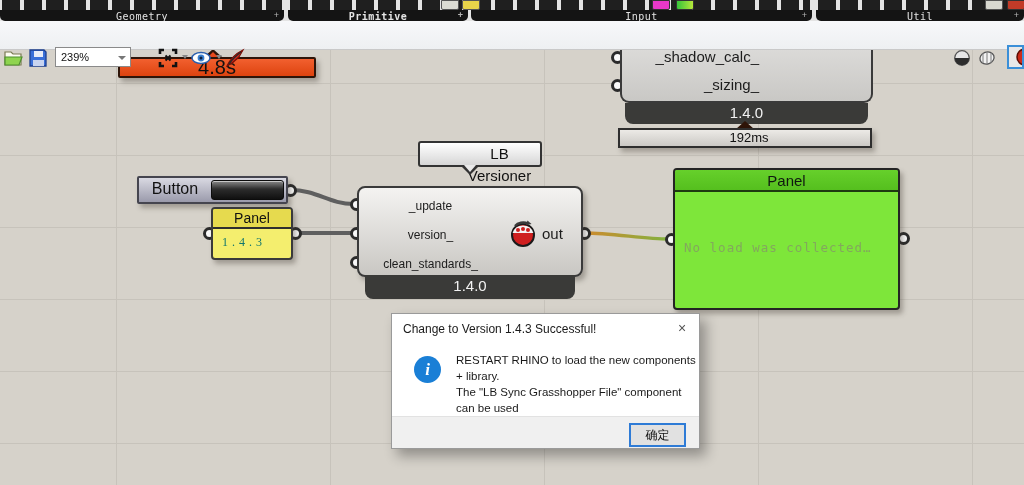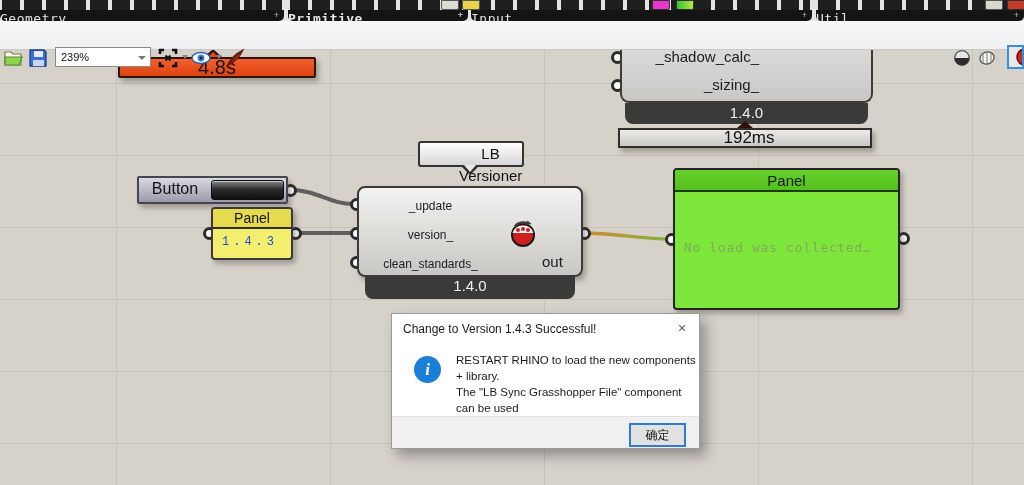--- a/index.html
+++ b/index.html
@@ -9,28 +9,28 @@
     font-family:"Liberation Sans", sans-serif; background:#e9e9e9;
   }
   
   .ribbon { position:absolute; left:0; top:0; width:1024px; height:21px; background:#e4e4e4; z-index:6; }
   .tabgroup { position:absolute; top:0; height:21px; }
   .icon-row { position:absolute; top:0; left:2px; right:2px; height:10px;
     background: repeating-linear-gradient(to right,#1f1f1f 0 18px, transparent 18px 22px); }
   .stub { position:absolute; top:0; width:18px; height:10px; z-index:7; border-radius:0 0 2px 2px; }
   .tabbar { position:absolute; left:0; right:0; top:10px; height:11px; background:#141414;
     border-radius:0 0 5px 5px; }
-  .tabbar .lbl { position:absolute; left:0; width:100%; top:1px; 
-    font-family:"DejaVu Sans Mono",monospace; font-size:13px; color:#e3e3e3; letter-spacing:.5px; }
+  .tabbar .lbl { position:absolute; left:0; width:100%; top:1px; text-align:center;
+    font-family:"DejaVu Sans Mono",monospace; font-size:10px; color:#e3e3e3; letter-spacing:.5px; }
   .tabbar .plus { position:absolute; right:5px; top:0px; font-size:9px; color:#b5b5b5; line-height:11px; }
   
   .toolbar { position:absolute; left:0; top:21px; width:1024px; height:29px;
     background:linear-gradient(#f7f8fa,#eef0f2); border-bottom:1px solid #c9c9c9; z-index:6; }
   .tb-icon { position:absolute; top:27px; width:20px; height:20px; }
-  .zoombox { position:absolute; left:55px; top:26px; width:96px; height:20px; background:#fff;
+  .zoombox { position:absolute; left:55px; top:26px; width:76px; height:20px; background:#fff;
     border:1px solid #8a8a8a; font-size:11px; color:#111; line-height:18px; padding-left:5px; }
   .zoombox .chev { position:absolute; right:4px; top:8px; width:0; height:0;
     border-left:4px solid transparent; border-right:4px solid transparent; border-top:4px solid #777; }
   .caret { position:absolute; top:34px; width:0; height:0;
     border-left:3px solid transparent; border-right:3px solid transparent; border-top:4px solid #888; }
   .sel-icon { position:absolute; right:0; top:24px; width:17px; height:24px;
     border:2px solid #3a8fd8; background:#e8e8e8; overflow:hidden; }
   
   .canvas { position:absolute; left:0; top:50px; width:1024px; height:435px; overflow:hidden;
     background-color:#d6d2ca;
@@ -53,52 +53,52 @@
     border-left:6px solid transparent; border-right:6px solid transparent; border-bottom:6px solid #e8491d; }
   
   .shadowcomp { position:absolute; left:620px; top:-4px; width:253px; height:57px;
     background:linear-gradient(#dcdbd9,#c9c8c5); border:2px solid #3a3a3a; border-top:none;
     border-radius:0 0 9px 9px; }
   .shadowcomp .row { position:absolute; left:0; width:137px; text-align:right; font-size:15px; color:#1c1c1c; }
   .vbar { position:absolute; background:#3a3a38; color:#f2f2f2; text-align:center;
     font-size:15px; border-radius:0 0 8px 8px; }
   .msbar { position:absolute; left:618px; top:78px; width:254px; height:20px;
     background:linear-gradient(#eceae6,#cbc9c5); border:2px solid #2e2e2e; text-align:center;
-    font-size:17px; color:#111; line-height:16px;padding-left:8px; }
-  
-  .tooltip { position:absolute; left:418px; top:91px; width:106px; height:26px;
+    font-size:13px; color:#111; line-height:16px;padding-left:8px; }
+  
+  .tooltip { position:absolute; left:418px; top:91px; width:124px; height:26px;
     background:linear-gradient(#ffffff,#d6d6d6); border:2px solid #333; border-radius:3px;
     text-align:center; font-size:15px; color:#111; line-height:22px;padding-left:39px; }
   .tri-dn-dark { position:absolute; width:0; height:0;
     border-left:9px solid transparent; border-right:9px solid transparent; border-top:9px solid #333; }
   .tri-dn-fill { position:absolute; width:0; height:0;
     border-left:6px solid transparent; border-right:6px solid transparent; border-top:7px solid #e9e9e9; }
   
   .versioner { position:absolute; left:357px; top:136px; width:226px; height:91px;
     background:linear-gradient(#f4f3f1,#c9c7c3); border:2px solid #3a3a3a; border-radius:8px; }
   .versioner .in { position:absolute; left:3px; width:137px; text-align:center;
     font-size:12px; color:#1c1c1c; height:20px; line-height:20px; }
-  .versioner .out-lbl { position:absolute; left:183px; top:37px; font-size:15px; color:#1c1c1c;margin-top:28px; }
+  .versioner .out-lbl { position:absolute; left:183px; top:37px; font-size:15px; color:#1c1c1c; }
   .lady { position:absolute; left:150px; top:32px; }
   
   .btncomp { position:absolute; left:137px; top:126px; width:151px; height:28px;
     background:linear-gradient(#d9d9e2,#9a9aab); border:2px solid #45454f; border-radius:2px; }
   .btncomp .cap { position:absolute; left:0; top:2px; width:72px; text-align:center;
     font-size:16px; color:#111; }
   .btncomp .press { position:absolute; left:72px; top:2px; width:73px; height:20px; border-radius:3px;
     background:linear-gradient(#8a8a8a 0%,#2c2c2c 45%,#101010 100%); border:1px solid #0c0c0c;
     box-shadow: inset 0 1px 0 rgba(255,255,255,.55); }
   
   .ypanel { position:absolute; left:211px; top:157px; width:82px; height:53px;
     border:2px solid #3a3a3a; border-radius:4px; background:#f4ee6e; }
   .ypanel .hdr { position:absolute; left:0; top:0; right:0; height:20px; background:#e6da4e;
     border-bottom:2px solid #2e2e2e; text-align:center; font-size:14px; color:#111; line-height:19px;
     border-radius:2px 2px 0 0; }
-  .ypanel .val { position:absolute; left:9px; top:26px; font-family:Liberation Mono, monospace;
-    font-size:12px; color:#1d4ed8; letter-spacing:4px; }
+  .ypanel .val { position:absolute; left:9px; top:26px; font-family:Liberation Serif, serif;
+    font-size:12px; color:#0f766e; letter-spacing:4px; }
   
   .gpanel { position:absolute; left:673px; top:118px; width:227px; height:142px;
     border:2px solid #242424; border-radius:4px; background:#7ee63a; }
   .gpanel .hdr { position:absolute; left:0; top:0; right:0; height:22px;
     background:linear-gradient(#66d02b,#55bf1e); border-bottom:2px solid #1e3a10;
     text-align:center; font-size:15px; color:#101810; line-height:21px; border-radius:2px 2px 0 0; }
   .gpanel .val { position:absolute; left:9px; top:70px; font-family:"DejaVu Sans Mono",monospace;
     font-size:12.5px; color:#83a75e; letter-spacing:1px; }
   
   .dialog { position:absolute; left:391px; top:313px; width:309px; height:136px; background:#ffffff;

